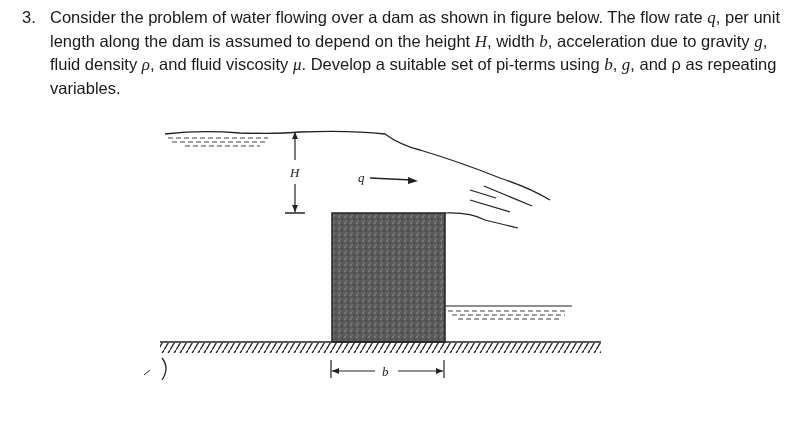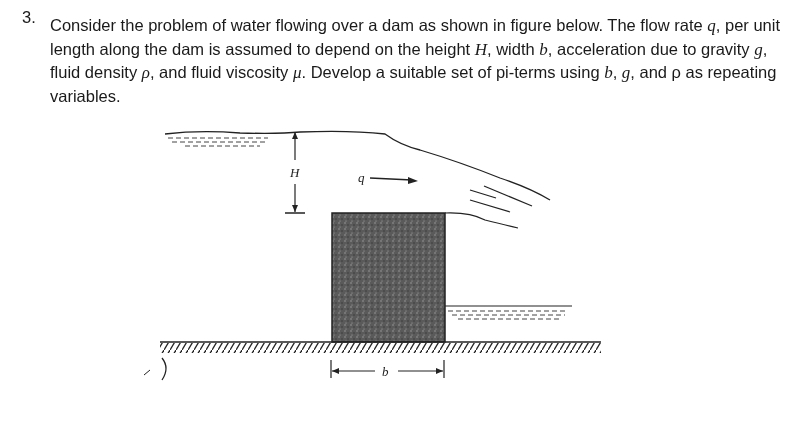--- a/index.html
+++ b/index.html
@@ -1,20 +1,20 @@
 <!DOCTYPE html>
 <html><head>
 <meta charset="utf-8">
 <style>
   html, body { margin: 0; padding: 0; background: #ffffff; }
   body { width: 803px; height: 425px; position: relative; overflow: hidden;
          font-family: "Liberation Sans", sans-serif; color: #1a1a1a; }
   .problem { position: absolute; left: 22px; top: 6px; width: 770px; font-size: 16.5px; line-height: 23.5px; }
   .num { position: absolute; left: 0; top: 0; }
-  .body-text { margin-left: 28px; margin-top: 8px; }
+  .body-text { margin-left: 28px; }
   .body-text i { font-style: italic; font-family: "Liberation Serif", serif; font-size: 17px; }
   .figure { position: absolute; left: 140px; top: 120px; width: 480px; height: 290px; }
 </style>
 </head>
 <body>
 
 <div class="problem">
   <span class="num">3.</span>
   <div class="body-text" id="ptext"><span>Consider the problem of water flowing over a dam as shown in figure below. The flow rate </span><i>q</i><span>, per unit length along the dam is assumed to depend on the height </span><i>H</i><span>, width </span><i>b</i><span>, acceleration due to gravity </span><i>g</i><span>, fluid density </span><i>ρ</i><span>, and fluid viscosity </span><i>μ</i><span>. Develop a suitable set of pi-terms using </span><i>b</i><span>, </span><i>g</i><span>, and ρ as repeating variables.</span></div>
 </div>

